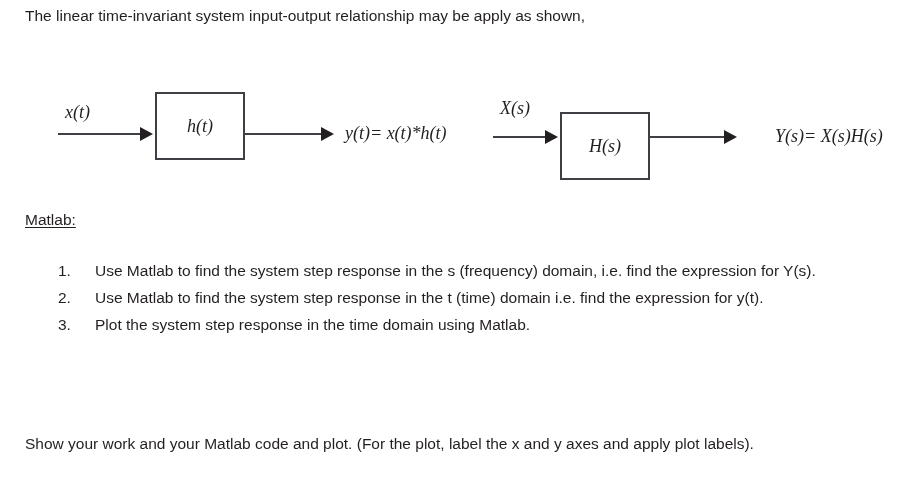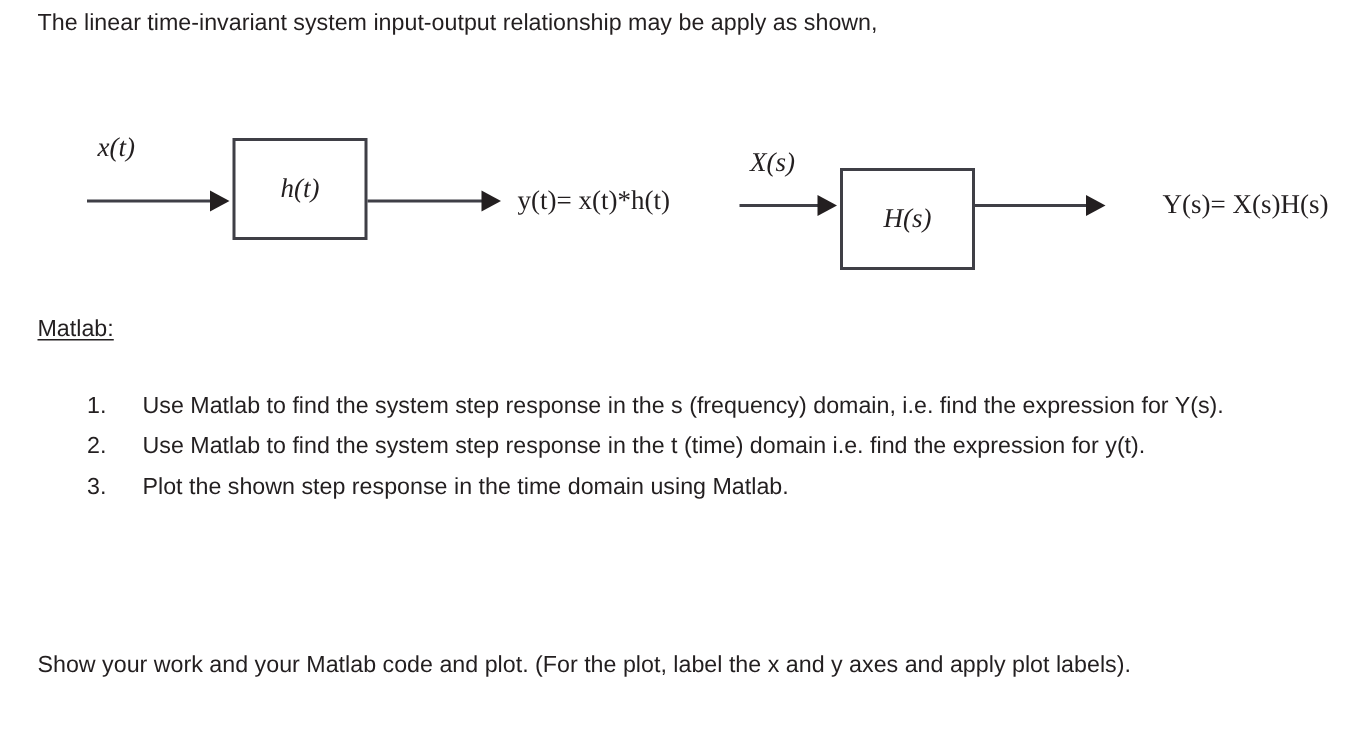--- a/index.html
+++ b/index.html
@@ -73,20 +73,21 @@
     position: absolute;
     font-family: "Liberation Serif", serif;
     font-style: italic;
     font-size: 18px;
     color: #231f20;
     white-space: nowrap;
   }
   .eq-label {
     position: absolute;
     font-family: "Liberation Serif", serif;
+    font-style: italic;
     font-size: 18px;
     color: #231f20;
     white-space: nowrap;
   }
 
   
   .steps-heading {
     position: absolute;
     left: 25px;
     top: 211px;
@@ -134,21 +135,21 @@
     text-align-last: left;
   }
 </style>
 </head>
 <body>
 
 <div class="intro-line">The linear time-invariant system input-output relationship may be apply as shown,</div>
 
 <div class="diagram">
 
-  <div class="sig-label" style="left:65px; top:10px;">x(t)</div>
+  <div class="sig-label" style="left:65px; top:24px;">x(t)</div>
 
   <div class="wire" style="left:58px; top:55px; width:84px;"></div>
   <div class="arrow-head" style="left:140px; top:49px;"></div>
 
   <div class="sys-box" style="left:155px; top:14px; width:90px; height:68px;">
     <div class="sys-box-label">h(t)</div>
   </div>
 
   <div class="wire" style="left:245px; top:55px; width:78px;"></div>
   <div class="arrow-head" style="left:321px; top:49px;"></div>
@@ -179,17 +180,17 @@
     <span class="txt">Use Matlab to find the system step response in the s (frequency) domain, i.e. find the expression for Y(s).</span>
   </div>
 
   <div class="step-row">
     <span class="num">2.</span>
     <span class="txt">Use Matlab to find the system step response in the t (time) domain i.e. find the expression for y(t).</span>
   </div>
 
   <div class="step-row">
     <span class="num">3.</span>
-    <span class="txt">Plot the shown step response in the time domain using Matlab.</span>
+    <span class="txt">Plot the system step response in the time domain using Matlab.</span>
   </div>
 </div>
 
 <div class="closing">Show your work and your Matlab code and plot. (For the plot, label the x and y axes and apply plot labels).</div>
 
 </body></html>

